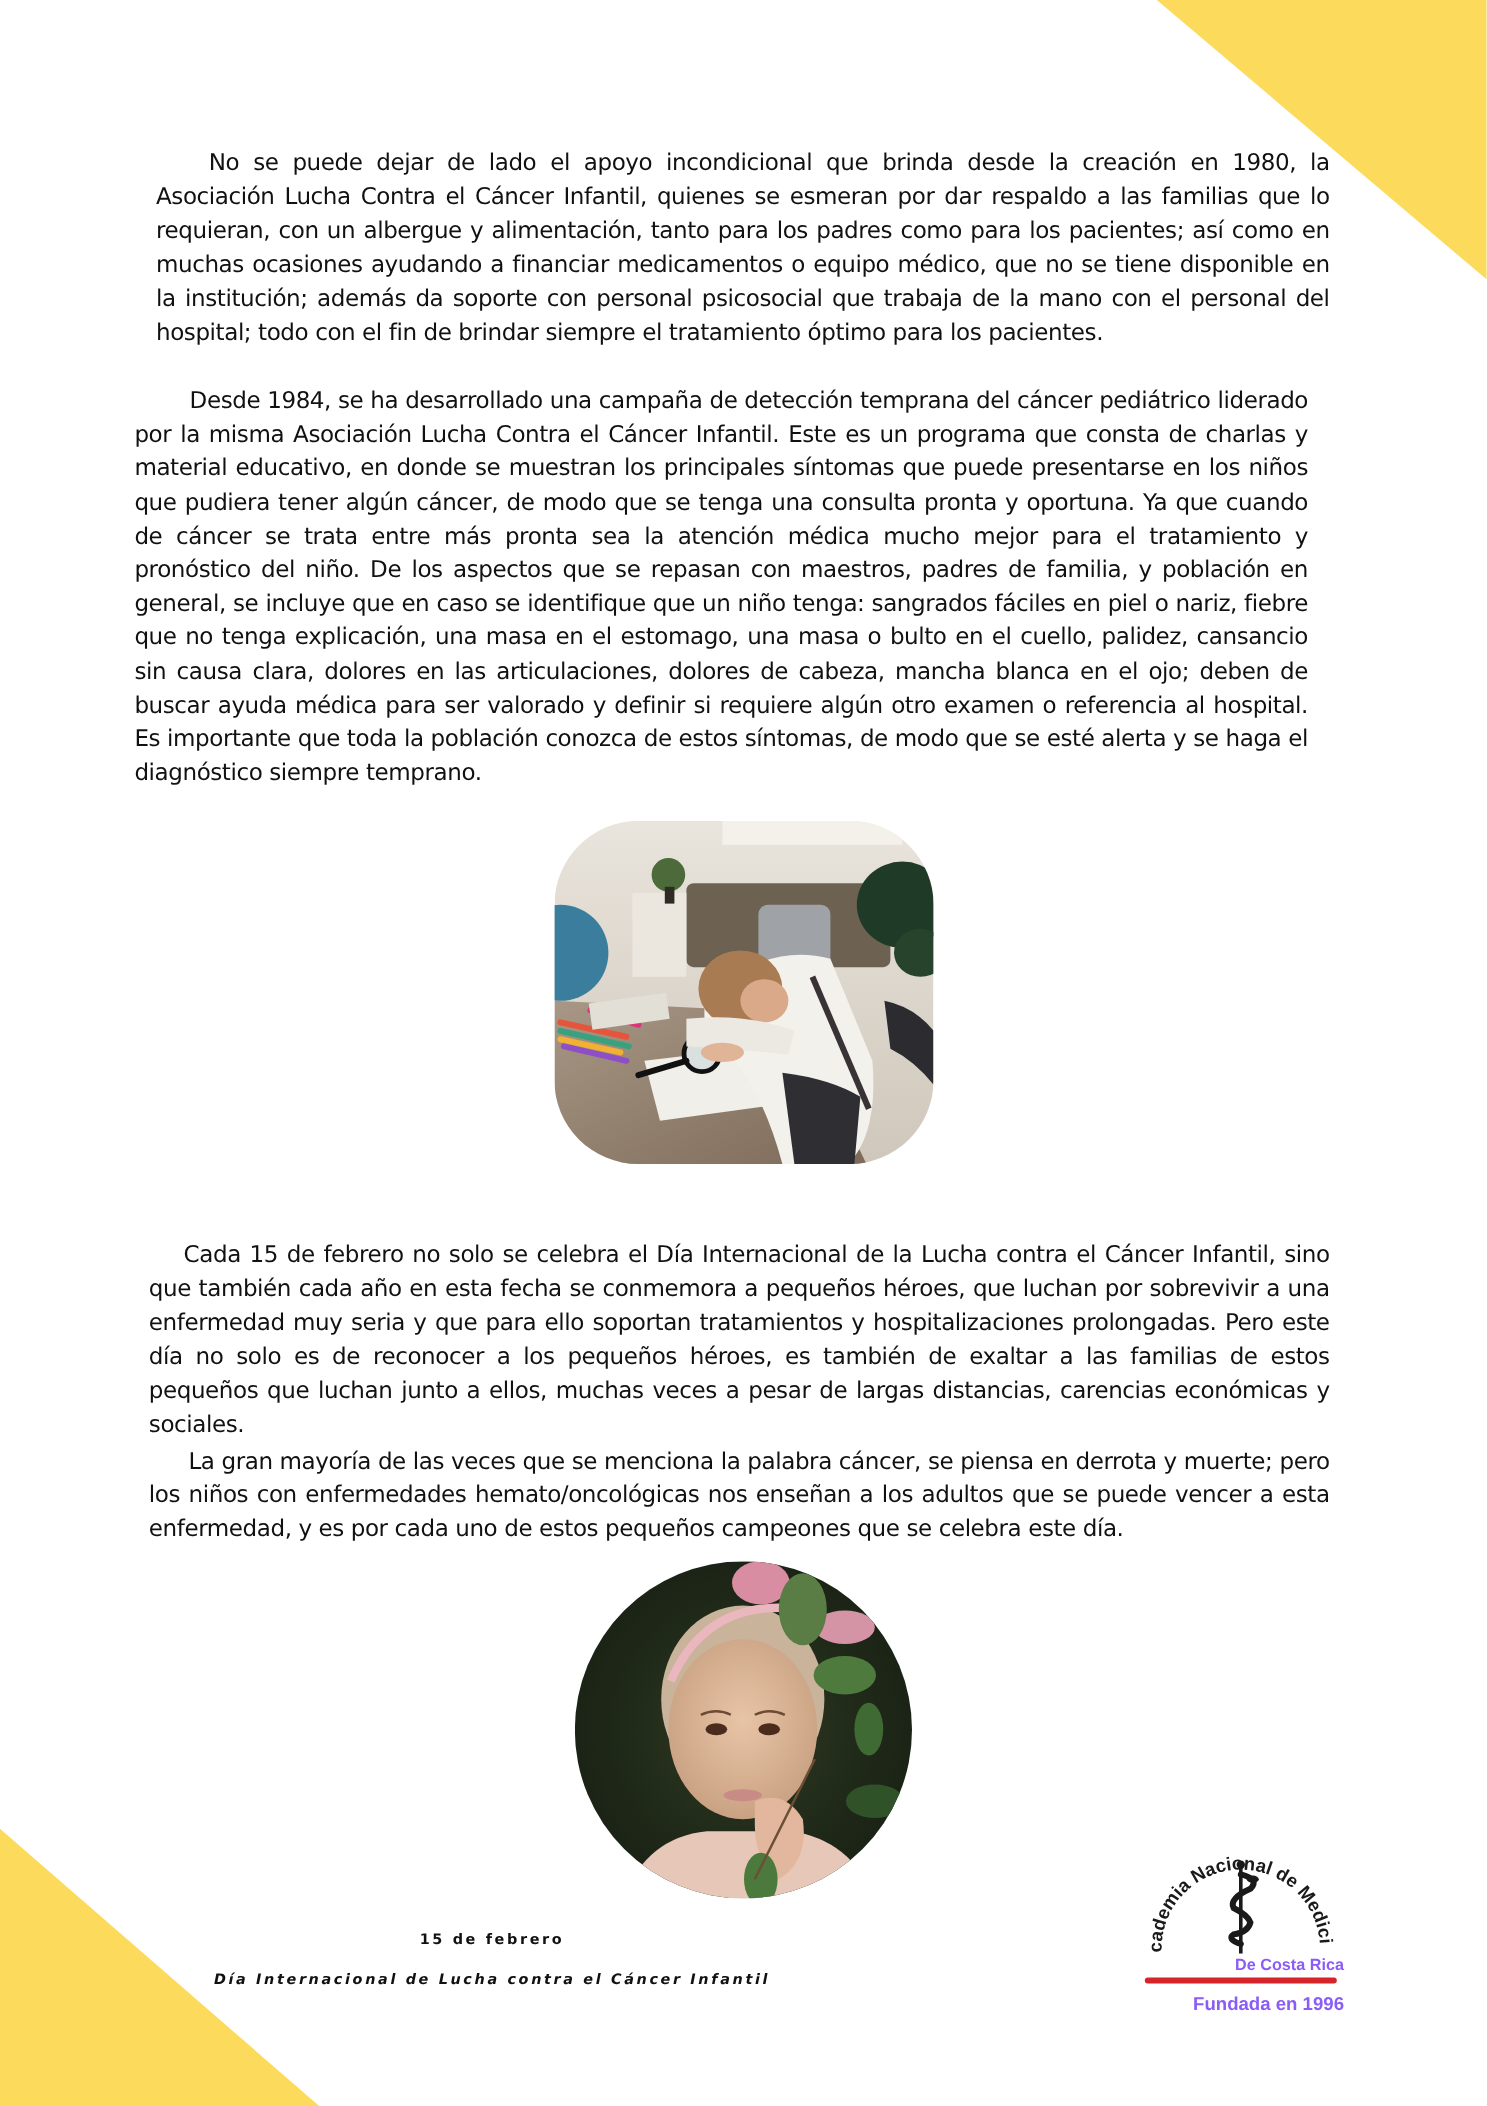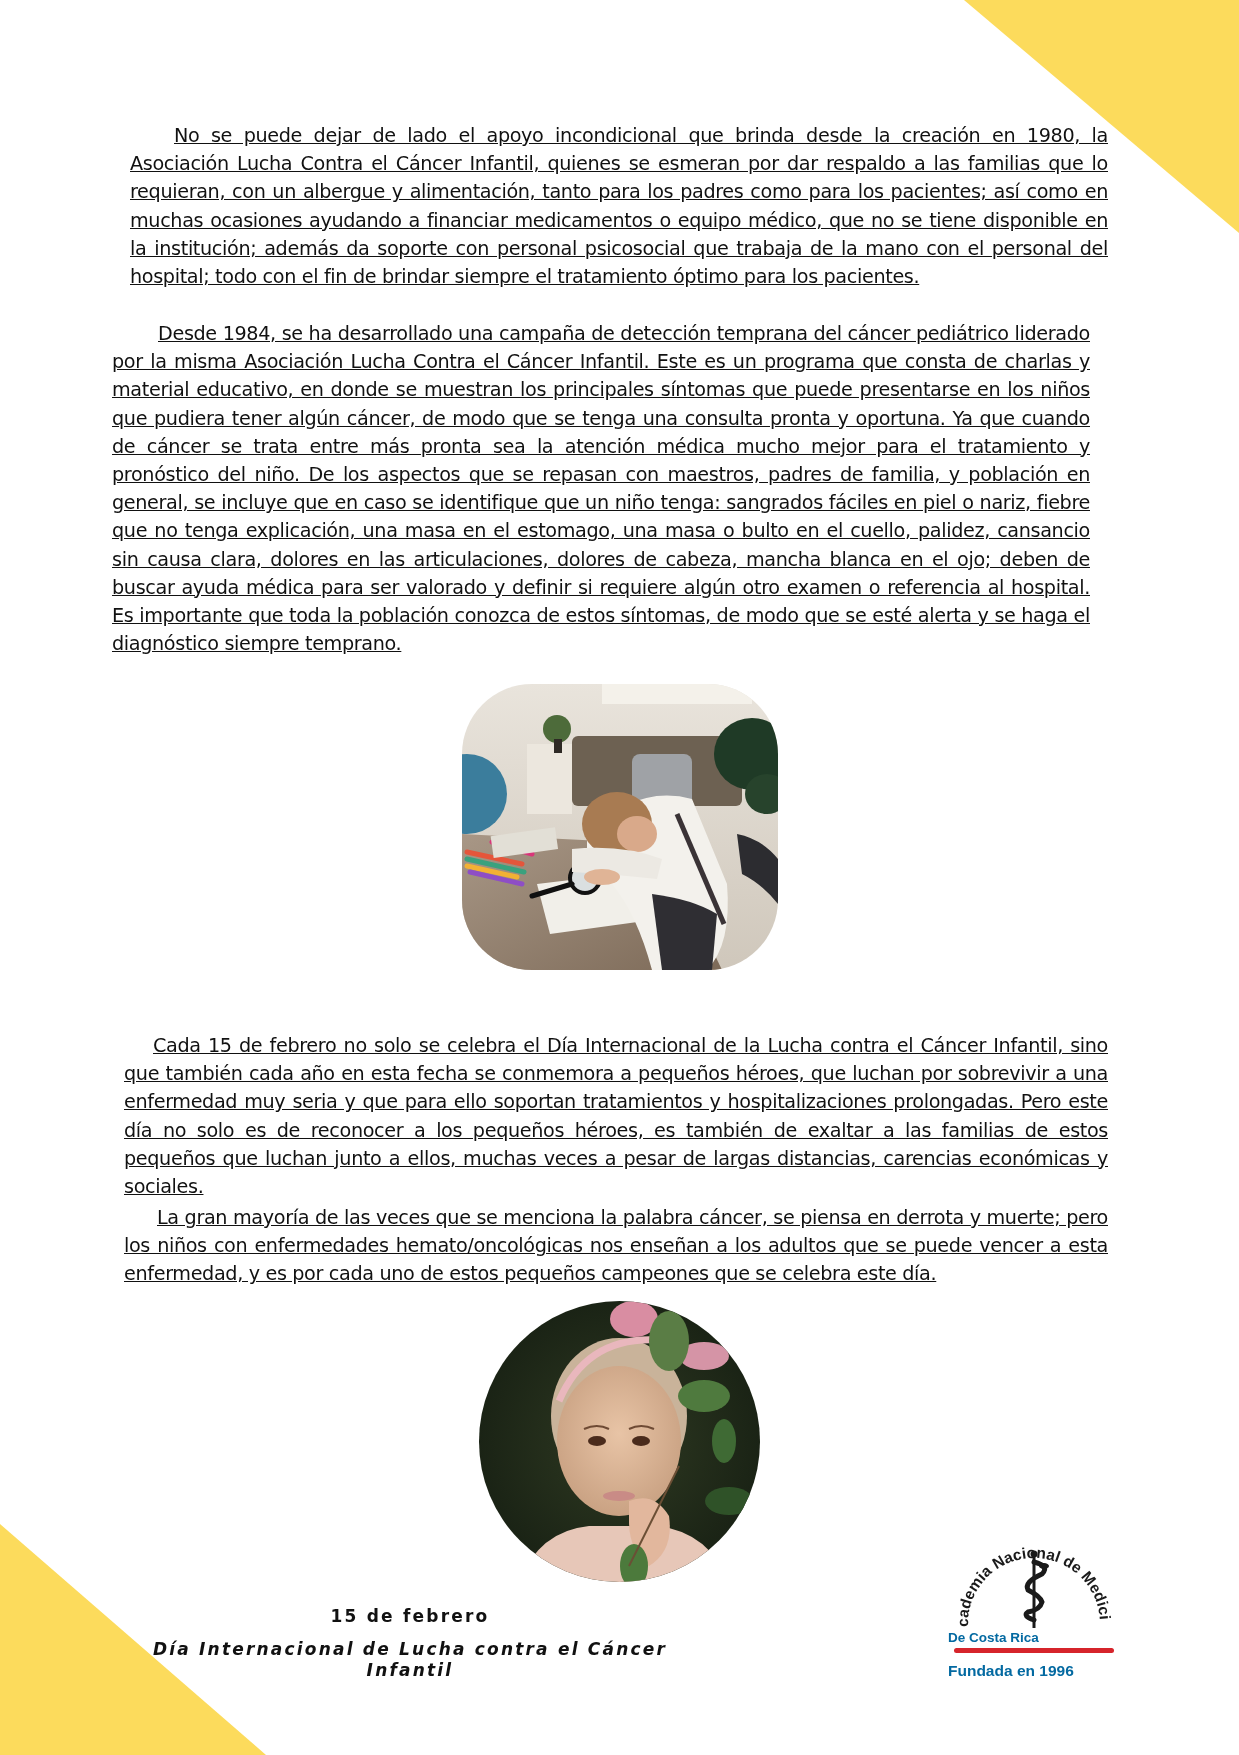--- a/index.html
+++ b/index.html
@@ -2,39 +2,39 @@
 <html><head>
   <meta charset="utf-8">
   <style>
     html, body { margin: 0; padding: 0; background: #ffffff; }
     body { width: 1239px; height: 1755px; position: relative; overflow: hidden; font-family: "DejaVu Sans", "Liberation Sans", sans-serif; color: #111111; }
     .corner { position: absolute; }
     .corner svg { display: block; }
     .corner-tr { right: 0; top: 0; }
     .corner-bl { left: 0; bottom: 0; }
 
-    .para { position: absolute; margin: 0; text-align: justify; font-size: 19.2px; line-height: 28.2px; letter-spacing: -0.35px; word-spacing: 0px; text-decoration: underline; }
+    .para { position: absolute; margin: 0; text-align: justify; font-size: 19.2px; line-height: 28.2px; letter-spacing: -0.35px; word-spacing: 0px; }
     .para .indent { display: inline-block; }
     #p1 { left: 130px; top: 122px; width: 978px; }
     #p2 { left: 112px; top: 320px; width: 978px; }
     #p3 { left: 124px; top: 1032px; width: 984px; }
     #p4 { left: 124px; top: 1204px; width: 984px; }
 
     .photo { position: absolute; overflow: hidden; }
     #photo-boy { left: 462px; top: 684px; width: 316px; height: 286px; border-radius: 70px; }
     #photo-girl { left: 479px; top: 1301px; width: 281px; height: 281px; border-radius: 50%; }
     .photo svg { display: block; width: 100%; height: 100%; }
 
-    .caption { position: absolute; left: 130px; top: 1606px; width: 560px; text-align: center; font-family: "DejaVu Sans", sans-serif; font-weight: bold; font-size: 17px; letter-spacing: 2.2px; line-height: 21px; color: #111; }
+    .caption { position: absolute; left: 130px; top: 1606px; width: 560px; text-align: center; font-family: "DejaVu Sans", sans-serif; font-weight: bold; font-size: 12px; letter-spacing: 2.2px; line-height: 21px; color: #111; }
     .caption .date { display: block; }
     .caption .title { display: block; font-style: italic; margin-top: 12px; }
 
     .logo { position: absolute; left: 948px; top: 1524px; width: 172px; height: 152px; }
     .logo svg { display: block; }
-    .logo .sub { position: absolute; left: 0; width: 172px; text-align: left; font-family: "Liberation Sans", sans-serif; font-weight: bold; color: #0369a1; }
+    .logo .sub { position: absolute; left: 0; width: 172px; text-align: right; font-family: "Liberation Sans", sans-serif; font-weight: bold; color: #8b5cf6; }
     .logo .country { top: 106px; font-size: 13.5px; }
     .logo .founded { top: 138px; font-size: 15.5px; }
     .logo .bar { position: absolute; left: 6px; top: 124px; width: 160px; height: 5px; background: #d6242b; border-radius: 3px; }
   </style>
 </head>
 <body>
 
 <div class="corner corner-tr">
   <svg width="275" height="233" viewBox="0 0 275 233">
     <polygon points="0,0 275,0 275,233" fill="#fcdb5c"></polygon>

